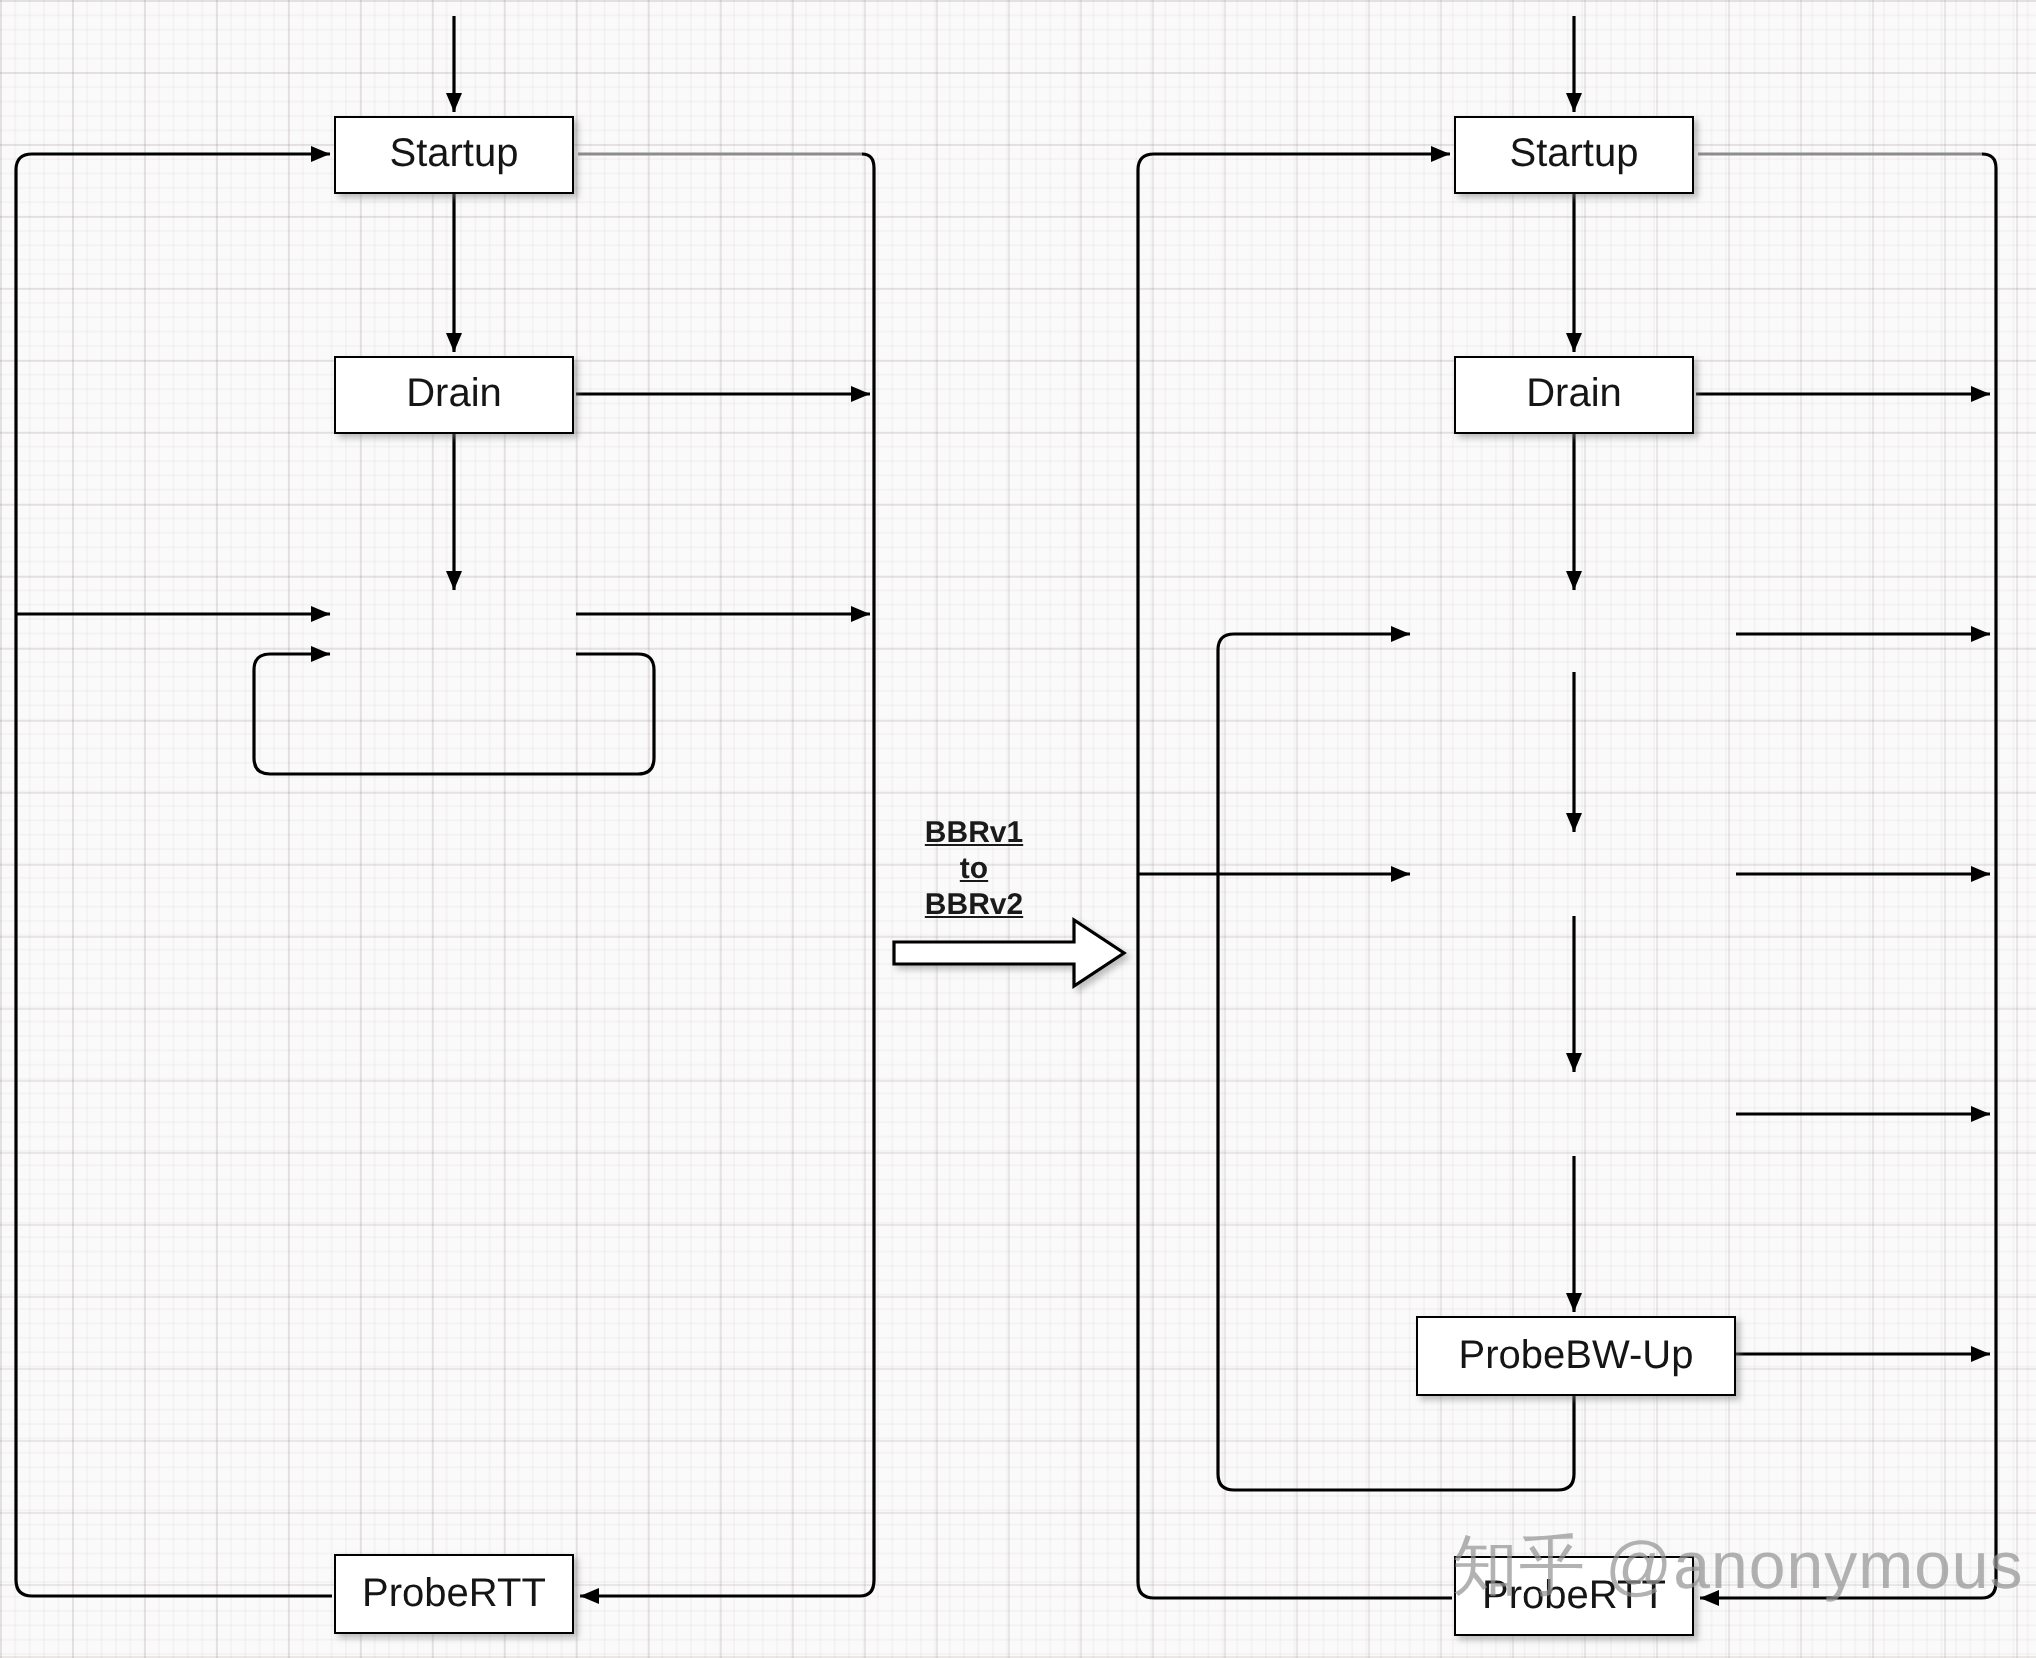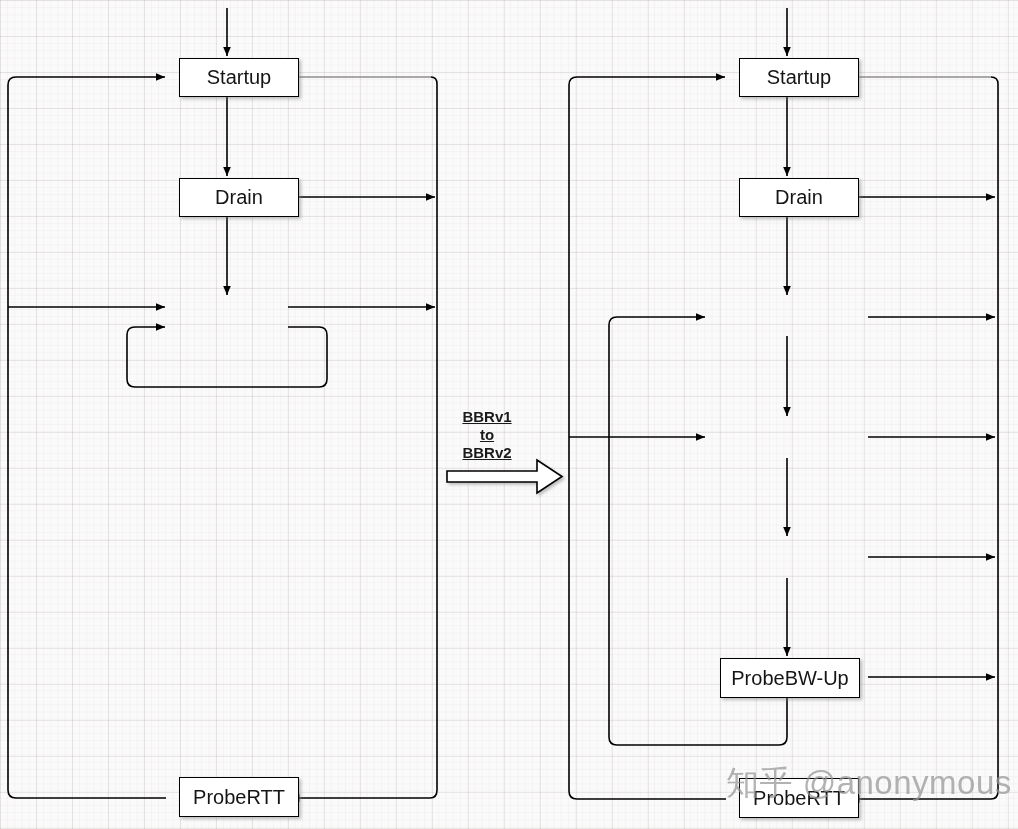--- a/index.html
+++ b/index.html
@@ -16,21 +16,21 @@
   }
   svg.wires{position:absolute;left:0;top:0;width:1018px;height:829px;}
   .wire{fill:none;stroke:#000;stroke-width:1.6px;}
   .wire.gray{stroke:#8c8c8c;}
   .block-arrow{fill:#ffffff;stroke:#000;stroke-width:1.6px;
     filter:drop-shadow(2px 2px 1.5px rgba(140,140,140,0.55));}
   .node{
     position:absolute;background:#ffffff;border:1.5px solid #000;
     box-shadow:2px 2px 3px rgba(130,130,130,0.5);
     display:flex;align-items:center;justify-content:center;
-    font-size:20px;color:#151515;white-space:nowrap;box-sizing:border-box;margin-left:12px;
+    font-size:20px;color:#151515;white-space:nowrap;box-sizing:border-box;
   }
   .transition-label{
     position:absolute;left:444px;top:408px;width:86px;
     text-align:center;font-size:15px;font-weight:bold;color:#1a1a1a;line-height:18px;text-decoration:underline;
   }
   .watermark{
     position:absolute;left:726px;top:761px;
     font-size:33px;color:rgba(148,148,148,0.72);
     white-space:nowrap;z-index:5;letter-spacing:0.5px;
   }
@@ -91,21 +91,21 @@
   <div class="node" style="left:167px;top:777px;width:120px;height:40px">
     <span>ProbeRTT</span>
   </div>
 
   <div class="node" style="left:727px;top:58px;width:120px;height:39px">
     <span>Startup</span>
   </div>
   <div class="node" style="left:727px;top:178px;width:120px;height:39px">
     <span>Drain</span>
   </div>
-  <div class="node" style="left:708px;top:658px;width:140px;height:40px">
+  <div class="node" style="left:708px;top:658px;width:160px;height:40px">
     <span>ProbeBW-Up</span>
   </div>
   <div class="node" style="left:727px;top:778px;width:120px;height:40px">
     <span>ProbeRTT</span>
   </div>
 
   <div class="transition-label">
     <div>BBRv1</div>
     <div>to</div>
     <div>BBRv2</div>

